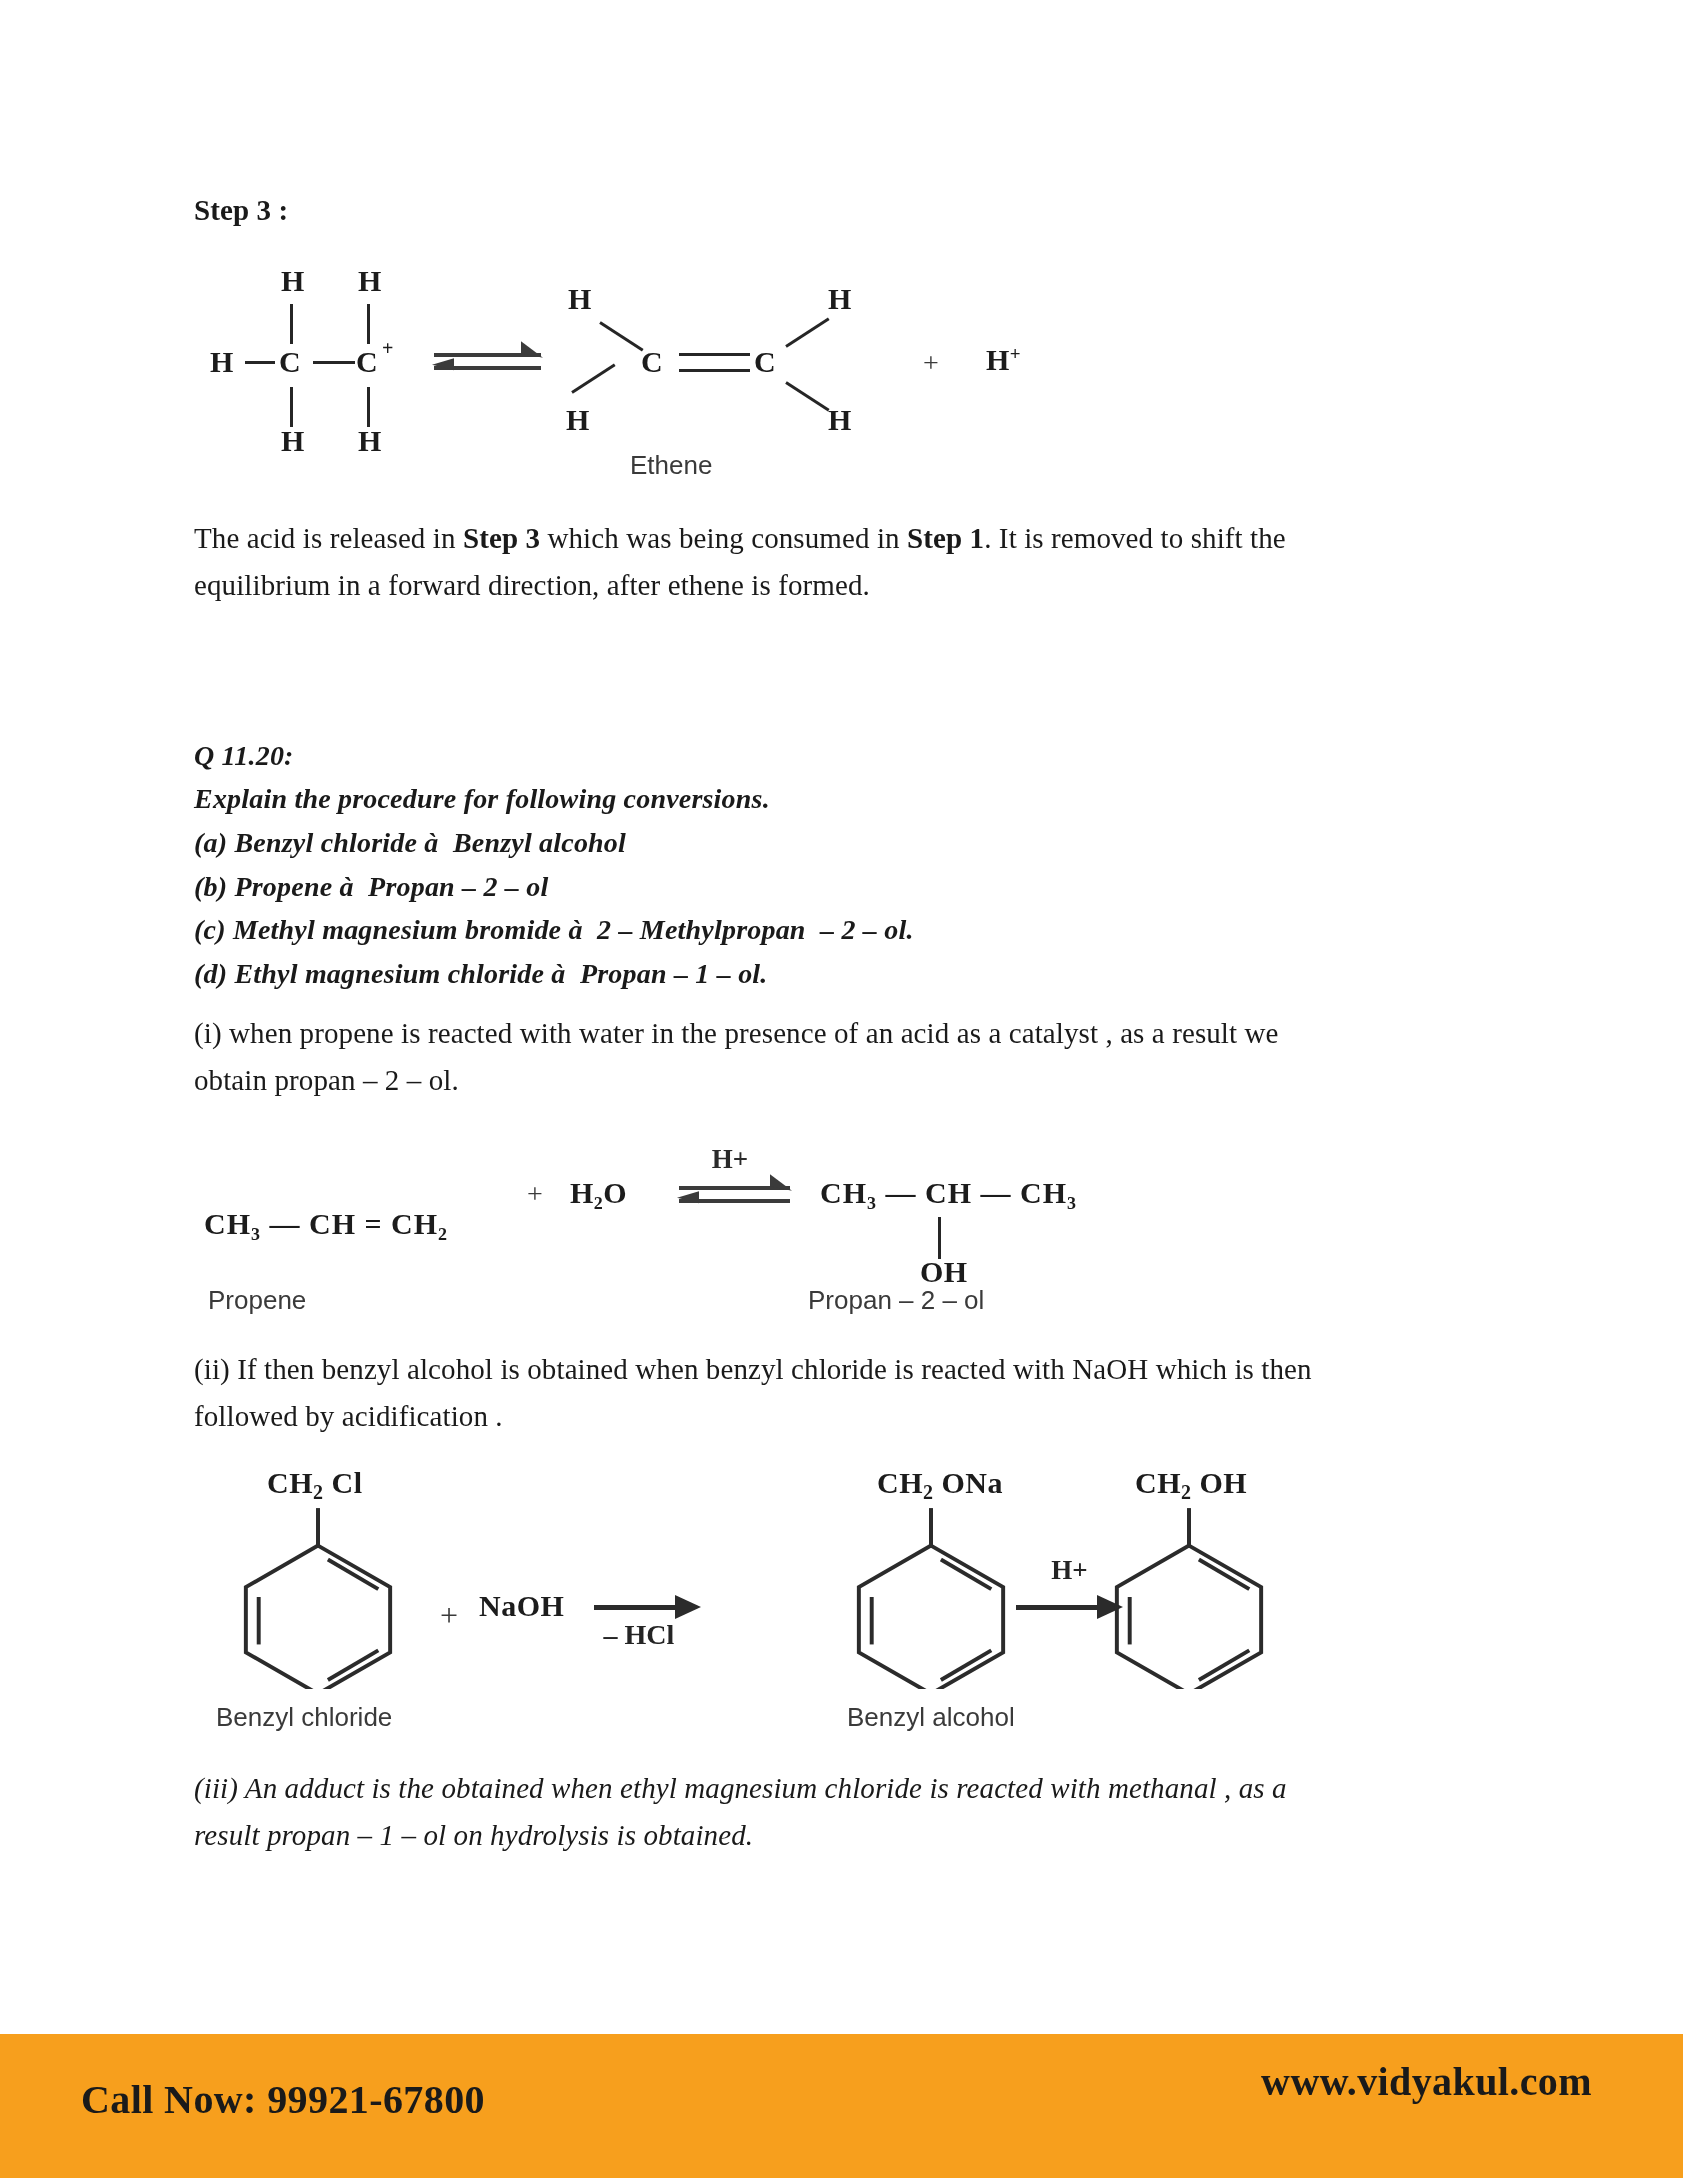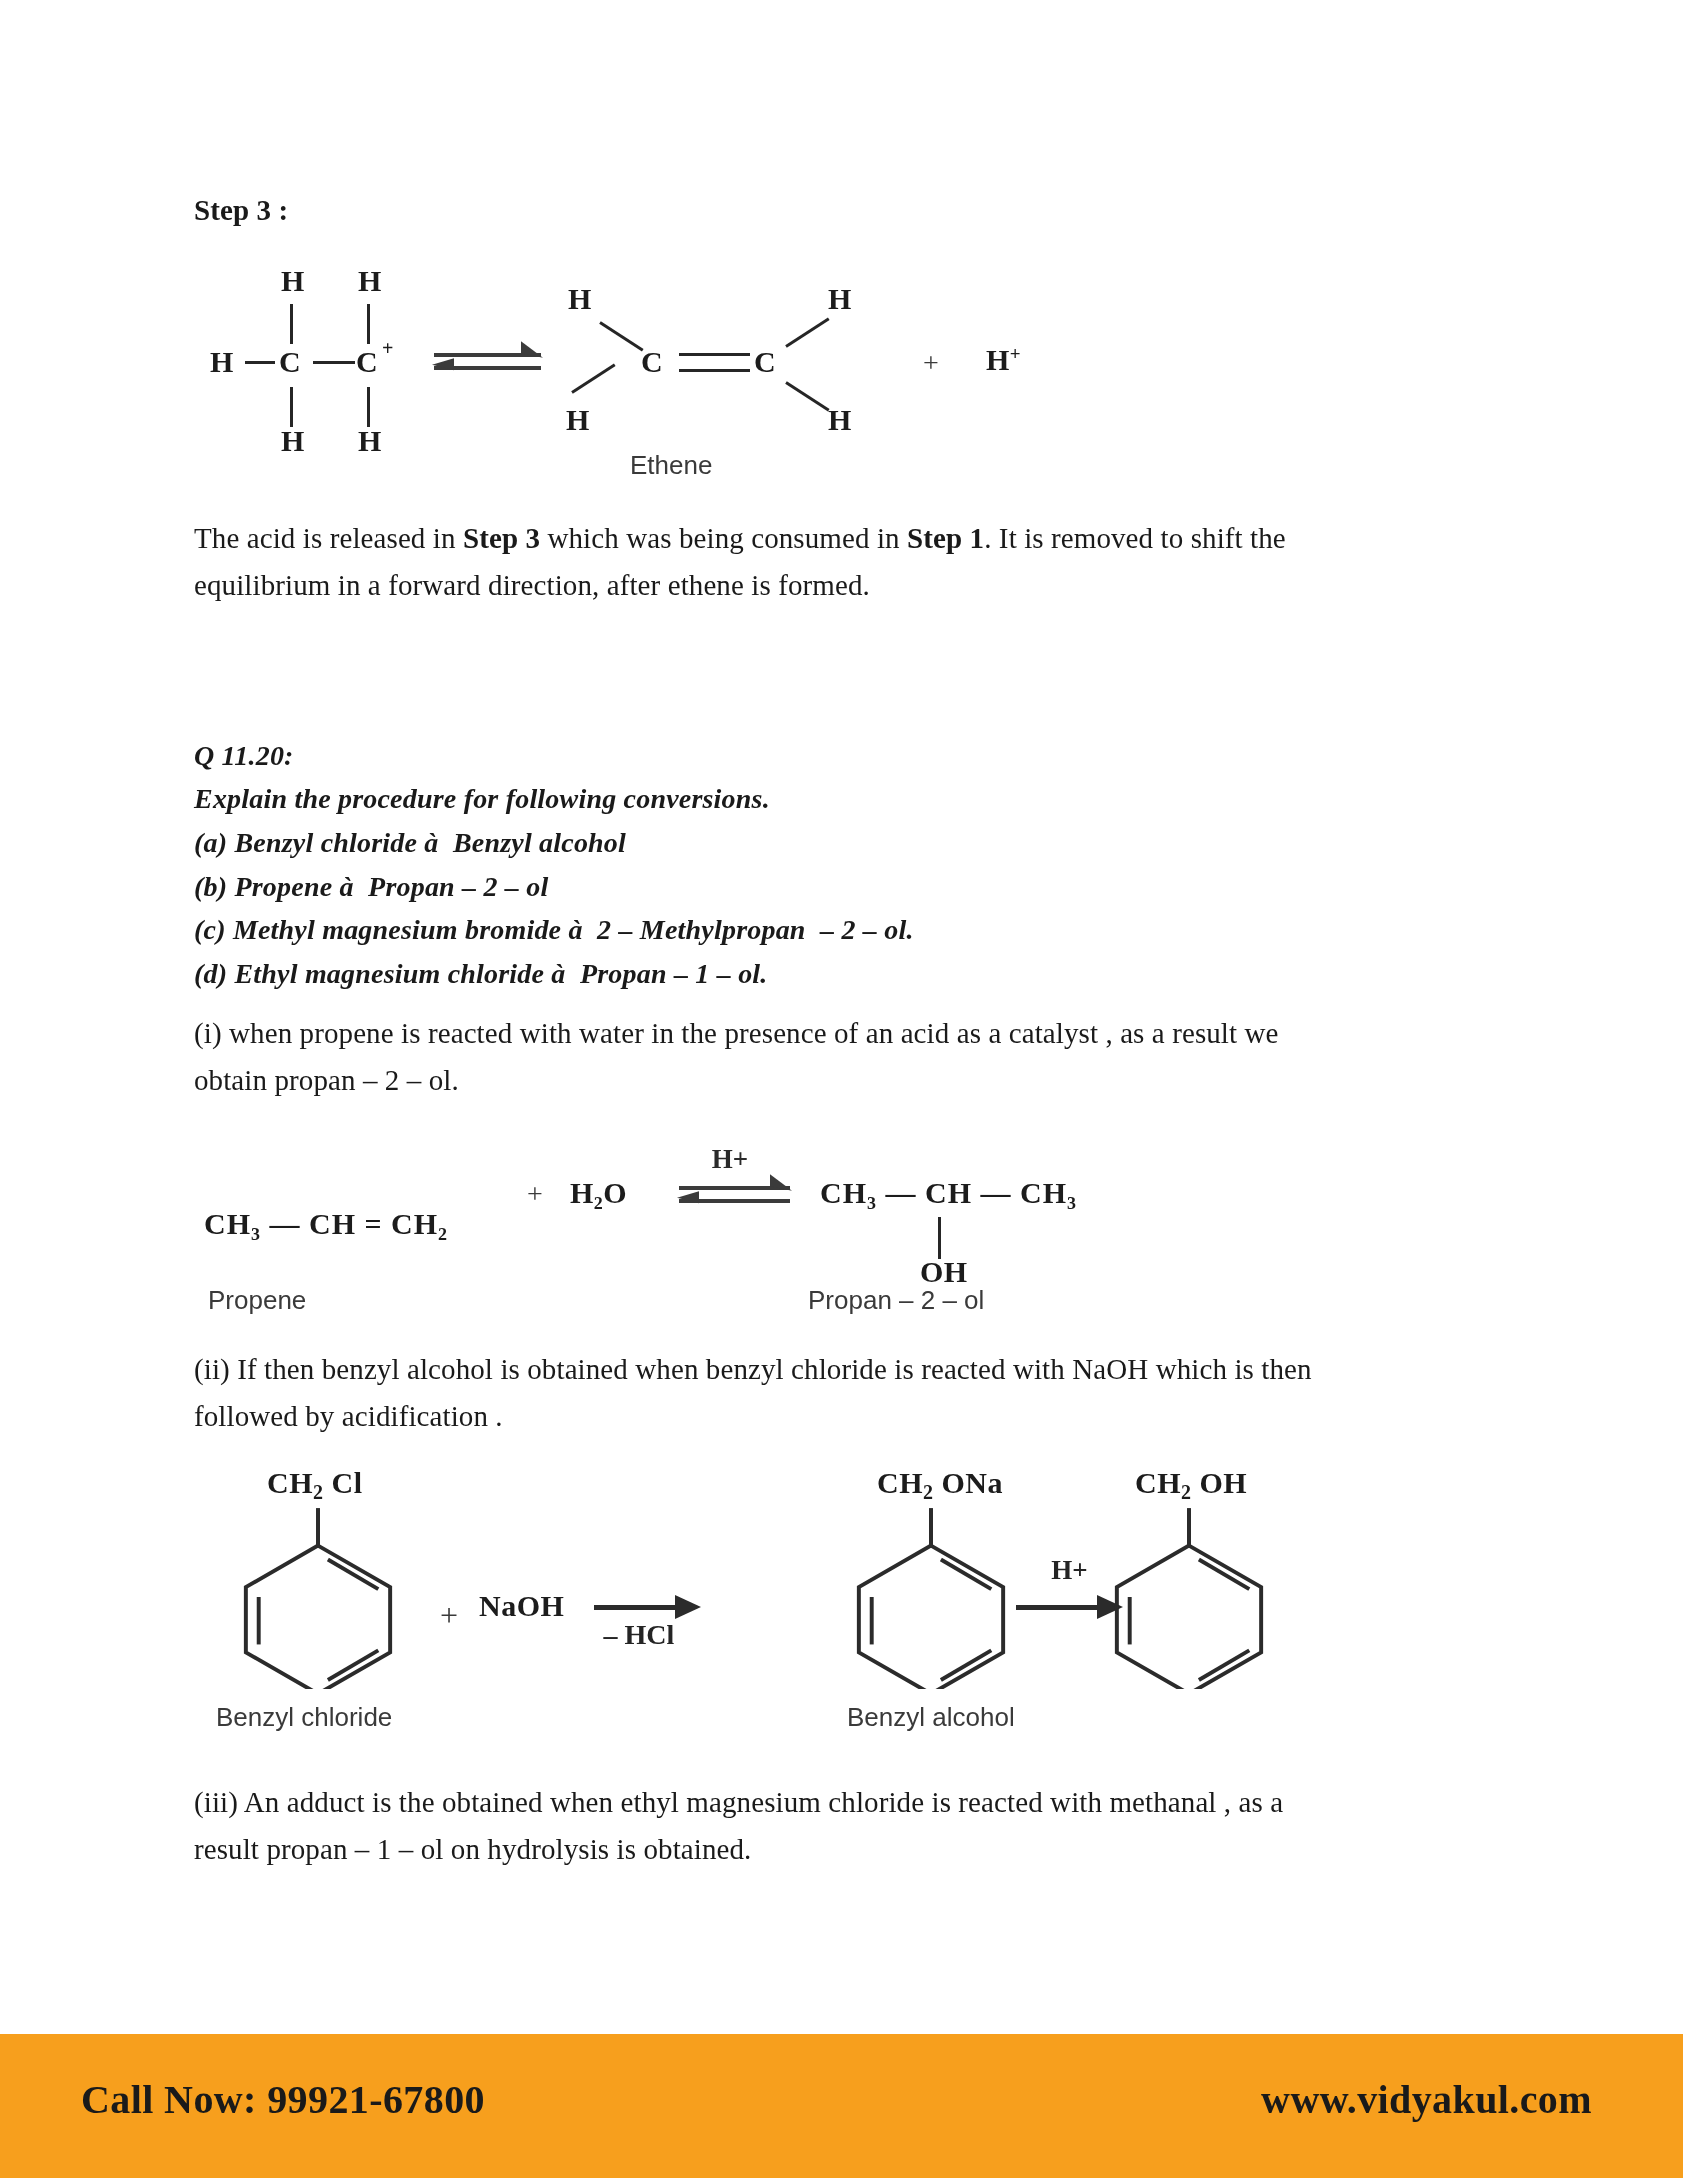--- a/index.html
+++ b/index.html
@@ -203,21 +203,21 @@
     top: 42px;
     font-size: 40px;
     font-weight: bold;
     color: #1a1a1a;
     font-family: "Liberation Serif", serif;
     letter-spacing: 0.4px;
   }
   .footer .site {
     position: absolute;
     right: 91px;
-    top: 42px;
+    top: 24px;
     font-size: 40px;
     font-weight: bold;
     color: #1a1a1a;
     font-family: "Liberation Serif", serif;
     letter-spacing: 0.4px;
   }
 </style>
 </head>
 <body>
 
@@ -370,21 +370,21 @@
           <line x1="95" y1="54" x2="146" y2="84" stroke="#2b2b2b" stroke-width="4"></line>
           <line x1="25" y1="92" x2="25" y2="140" stroke="#2b2b2b" stroke-width="4"></line>
           <line x1="95" y1="176" x2="146" y2="146" stroke="#2b2b2b" stroke-width="4"></line>
         </svg>
       </div>
 
       <div class="caption" style="left:22px; top:236px;">Benzyl chloride</div>
       <div class="caption" style="left:653px; top:236px;">Benzyl alcohol</div>
     </div>
 
-    <div class="para" style="margin-top:56px; width:1148px;">(iii) An adduct is the obtained when ethyl magnesium chloride is reacted with methanal , as a result propan – 1 – ol on hydrolysis is obtained.</div>
+    <div class="para" style="margin-top:42px; width:1148px;font-style:italic;">(iii) An adduct is the obtained when ethyl magnesium chloride is reacted with methanal , as a result propan – 1 – ol on hydrolysis is obtained.</div>
 
   </div>
 
   <div class="footer" style="background: rgb(247, 159, 29);">
     <div class="phone">Call Now: 99921-67800</div>
     <div class="site">www.vidyakul.com</div>
   </div>
 
 </div>
 

